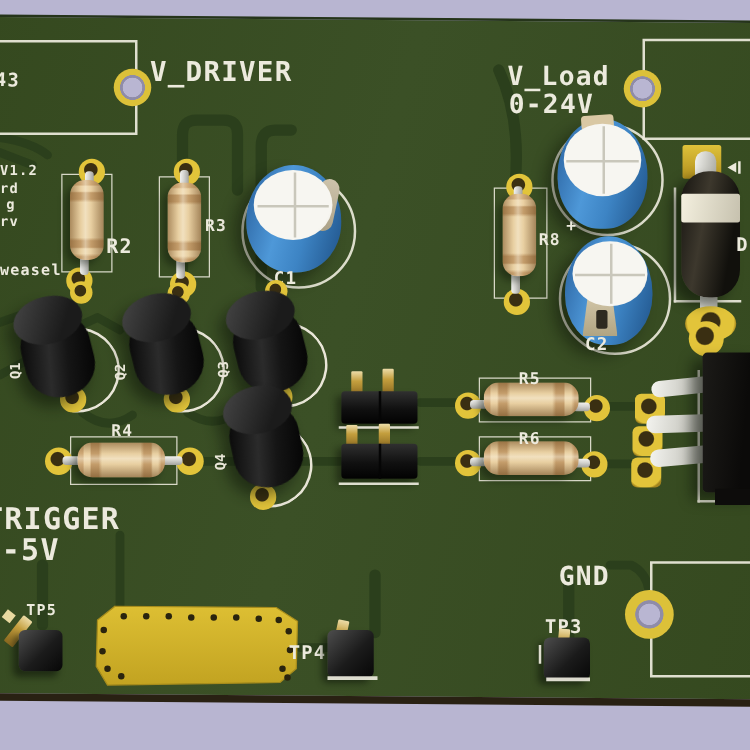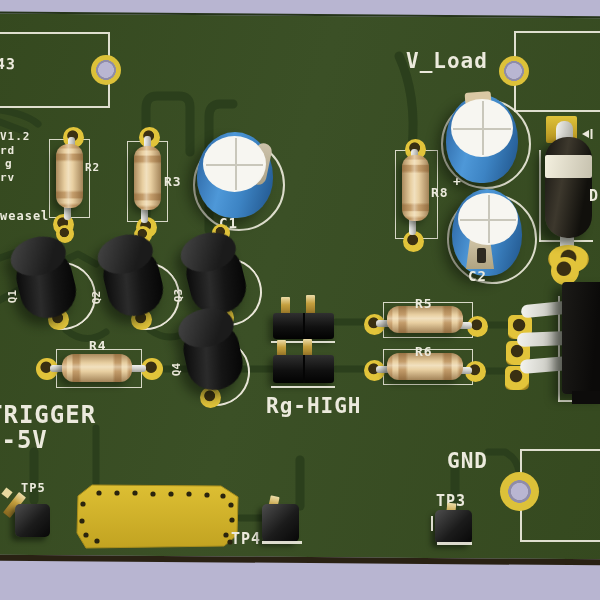--- a/index.html
+++ b/index.html
@@ -114,39 +114,40 @@
   </svg>
 
   <div class="ab srect" style="left:-8px;top:32px;width:114px;height:72px"></div>
   <div class="ab srect" style="left:514px;top:31px;width:100px;height:77px"></div>
   <div class="ab srect" style="left:520px;top:449px;width:92px;height:89px"></div>
   <div class="ab hole" style="left:91px;top:55px;width:30px;height:30px"></div>
   <div class="ab hole" style="left:499px;top:56px;width:30px;height:30px"></div>
   <div class="ab hole big" style="left:500px;top:472px;width:39px;height:39px"></div>
 
   <div class="ab silk" style="left:-4px;top:55px;font-size:15px;transform:rotate(2deg)">43</div>
+  <div class="ab silk" style="left:120px;top:46px;font-size:22px">V_DRIVER</div>
   <div class="ab silk" style="left:406px;top:49px;font-size:21px">V_Load</div>
+  <div class="ab silk" style="left:407px;top:71px;font-size:21px">0-24V</div>
   <div class="ab silk" style="left:-12px;top:401px;font-size:24px">TRIGGER</div>
   <div class="ab silk" style="left:-14px;top:426px;font-size:24px">0-5V</div>
-  <div class="ab silk" style="left:266px;top:394px;font-size:21px">Rg-HIGH</div>
   <div class="ab silk" style="left:447px;top:449px;font-size:21px">GND</div>
 
   <div class="ab silk" style="left:0;top:130px;font-size:11px">V1.2</div>
   <div class="ab silk" style="left:0;top:144px;font-size:11px">rd</div>
   <div class="ab silk" style="left:5px;top:157px;font-size:11px">g</div>
   <div class="ab silk" style="left:0;top:171px;font-size:11px">rv</div>
   <div class="ab silk" style="left:0;top:209px;font-size:12px">weasel</div>
 
   <div class="ab outline" style="left:49px;top:139px;width:39px;height:77px"></div>
   <div class="ab pad" style="left:63px;top:127px;width:21px;height:21px"></div>
   <div class="ab pad" style="left:53px;top:214px;width:21px;height:21px"></div>
   <div class="ab lead-v" style="left:68px;top:137px;height:14px"></div>
   <div class="ab lead-v" style="left:64px;top:204px;height:16px"></div>
   <div class="ab rbody-v" style="left:56px;top:144px;width:27px;height:64px"></div>
-  <div class="ab silk" style="left:85px;top:161px;font-size:11px">R2</div>
+  <div class="ab silk" style="left:85px;top:187px;font-size:16px">R2</div>
 
   <div class="ab outline" style="left:127px;top:141px;width:39px;height:79px"></div>
   <div class="ab pad" style="left:139px;top:127px;width:21px;height:21px"></div>
   <div class="ab pad" style="left:136px;top:217px;width:21px;height:21px"></div>
   <div class="ab lead-v" style="left:144px;top:136px;height:14px"></div>
   <div class="ab lead-v" style="left:141px;top:206px;height:17px"></div>
   <div class="ab rbody-v" style="left:134px;top:146px;width:27px;height:64px"></div>
   <div class="ab silk" style="left:164px;top:174px;font-size:13px">R3</div>
 
   <div class="ab outline" style="left:395px;top:150px;width:41px;height:87px"></div>
@@ -293,21 +294,21 @@
       <circle cx="22" cy="58" r="2.6"></circle>
         <circle cx="155" cy="59" r="2.6"></circle>
     </g>
   </svg>
 
   <div class="ab silk" style="left:21px;top:481px;font-size:12px">TP5</div>
   <div class="ab gpin" style="left:10px;top:492px;height:26px;transform:rotate(38deg)"></div>
   <div class="ab" style="left:3px;top:489px;width:8px;height:8px;background:#e8d9a0;transform:rotate(38deg)"></div>
   <div class="ab tpb" style="left:15px;top:504px;width:35px;height:33px"></div>
 
-  <div class="ab silk" style="left:231px;top:530px;font-size:15px">TP4</div>
+  <div class="ab silk" style="left:231px;top:513px;font-size:15px">TP4</div>
   <div class="ab gpin" style="left:268px;top:496px;height:26px;transform:rotate(12deg)"></div>
   <div class="ab tpb" style="left:262px;top:504px;width:37px;height:38px"></div>
   <div class="ab sline" style="left:262px;top:541px;width:40px;height:3px"></div>
 
   <div class="ab silk" style="left:436px;top:492px;font-size:15px">TP3</div>
   <div class="ab gpin" style="left:446px;top:503px;height:26px;transform:rotate(6deg)"></div>
   <div class="ab tpb" style="left:435px;top:510px;width:37px;height:34px"></div>
   <div class="ab sline" style="left:431px;top:516px;width:2px;height:15px"></div>
   <div class="ab sline" style="left:437px;top:542px;width:35px;height:3px"></div>
 

